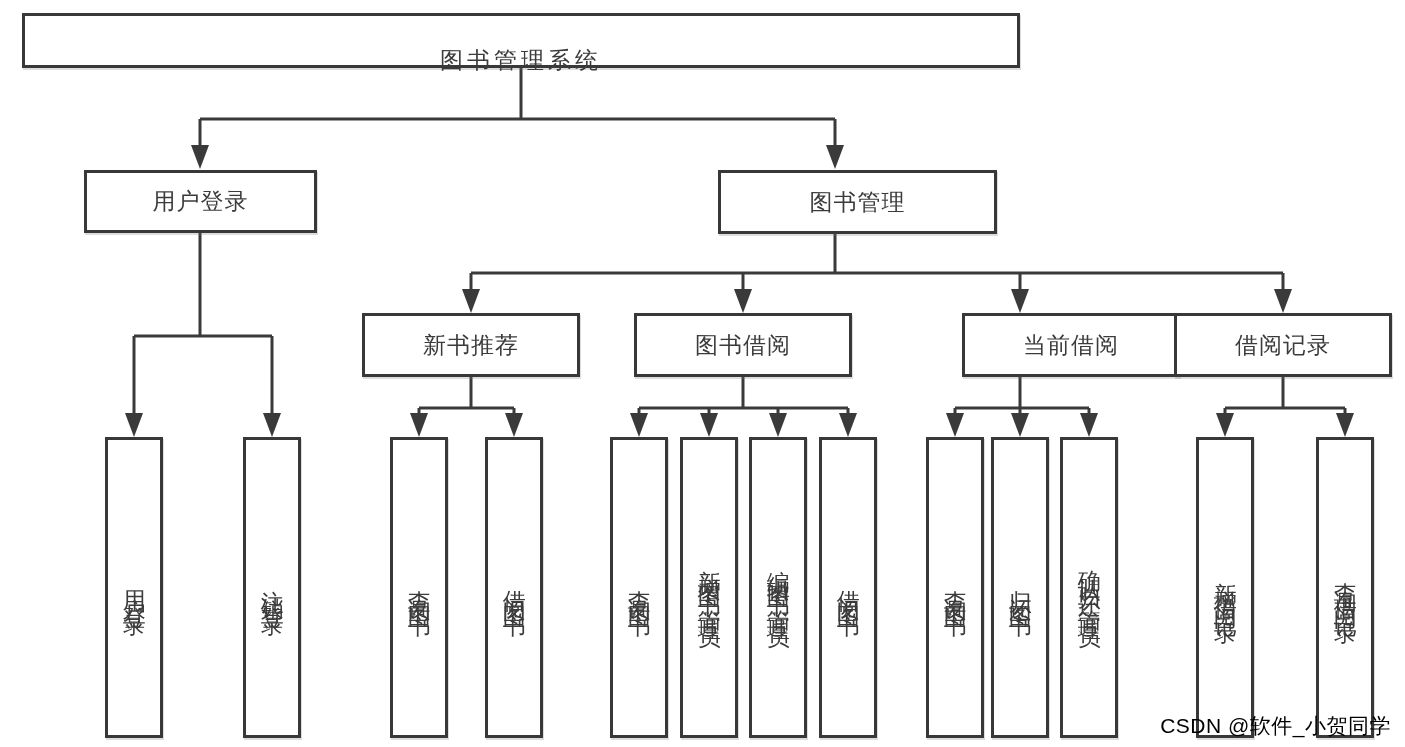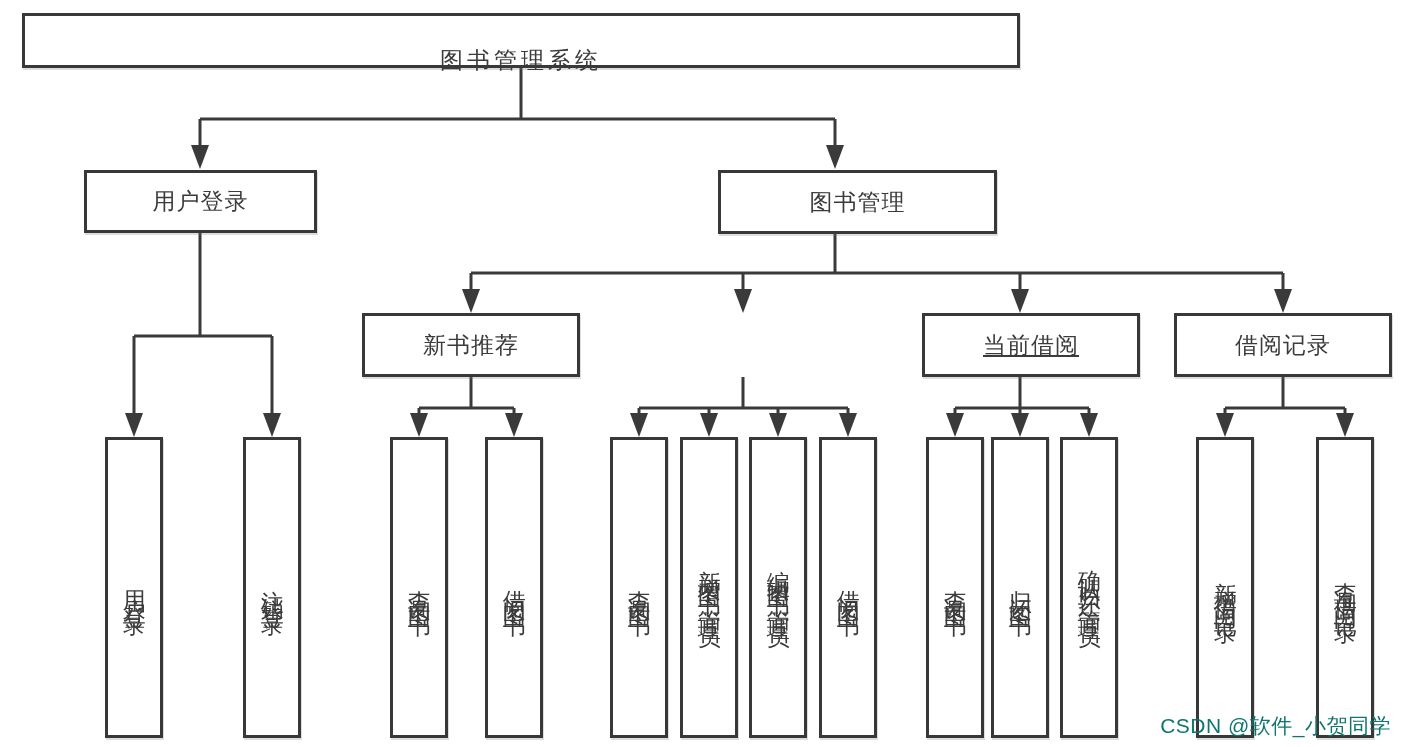--- a/index.html
+++ b/index.html
@@ -41,21 +41,21 @@
     font-size: 23px;
     letter-spacing: 8px;
     line-height: 1.1;
     white-space: nowrap;
   }
   .watermark {
     position: absolute;
     top: 712px;
     right: 14px;
     font-size: 21px;
-    color: #0f766e;
+    color: #000000;
     letter-spacing: 0.5px;
     z-index: 3;
     white-space: nowrap;
   }
 </style>
 </head>
 <body>
 
 <div class="stage">
 
@@ -125,21 +125,24 @@
   <div class="box" style="left:84px; top:170px; width:233px; height:63px;">
     <span class="hlabel">用户登录</span>
   </div>
   <div class="box" style="left:718px; top:170px; width:279px; height:64px;">
     <span class="hlabel">图书管理</span>
   </div>
 
   <div class="box" style="left:362px; top:313px; width:218px; height:64px;font-family:Liberation Serif, serif;">
     <span class="hlabel">新书推荐</span>
   </div>
-  <div class="box" style="left:922px; top:313px; width:218px; height:64px;text-decoration:underline;">
+  <div class="box" style="left:634px; top:313px; width:218px; height:64px;">
+    <span class="hlabel">图书借阅</span>
+  </div>
+  <div class="box" style="left:962px; top:313px; width:218px; height:64px;">
     <span class="hlabel">当前借阅</span>
   </div>
   <div class="box" style="left:1174px; top:313px; width:218px; height:64px;">
     <span class="hlabel">借阅记录</span>
   </div>
 
   <div class="box" style="left:105px; top:437px; width:58px; height:301px;">
     <span class="vlabel">用户登录</span>
   </div>
   <div class="box" style="left:243px; top:437px; width:58px; height:301px;">

